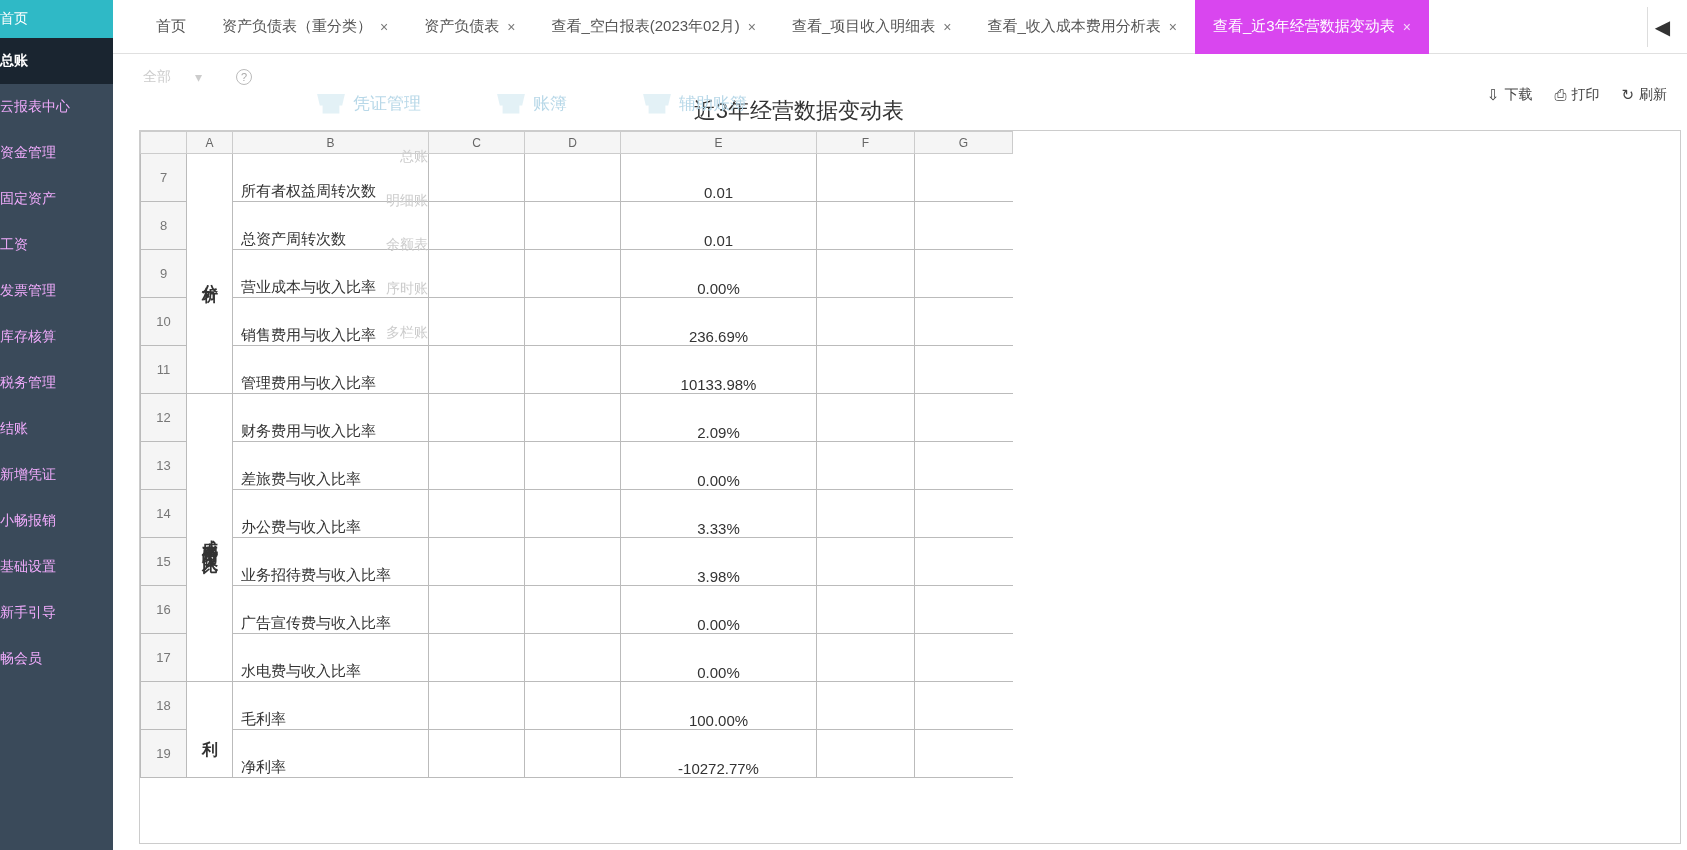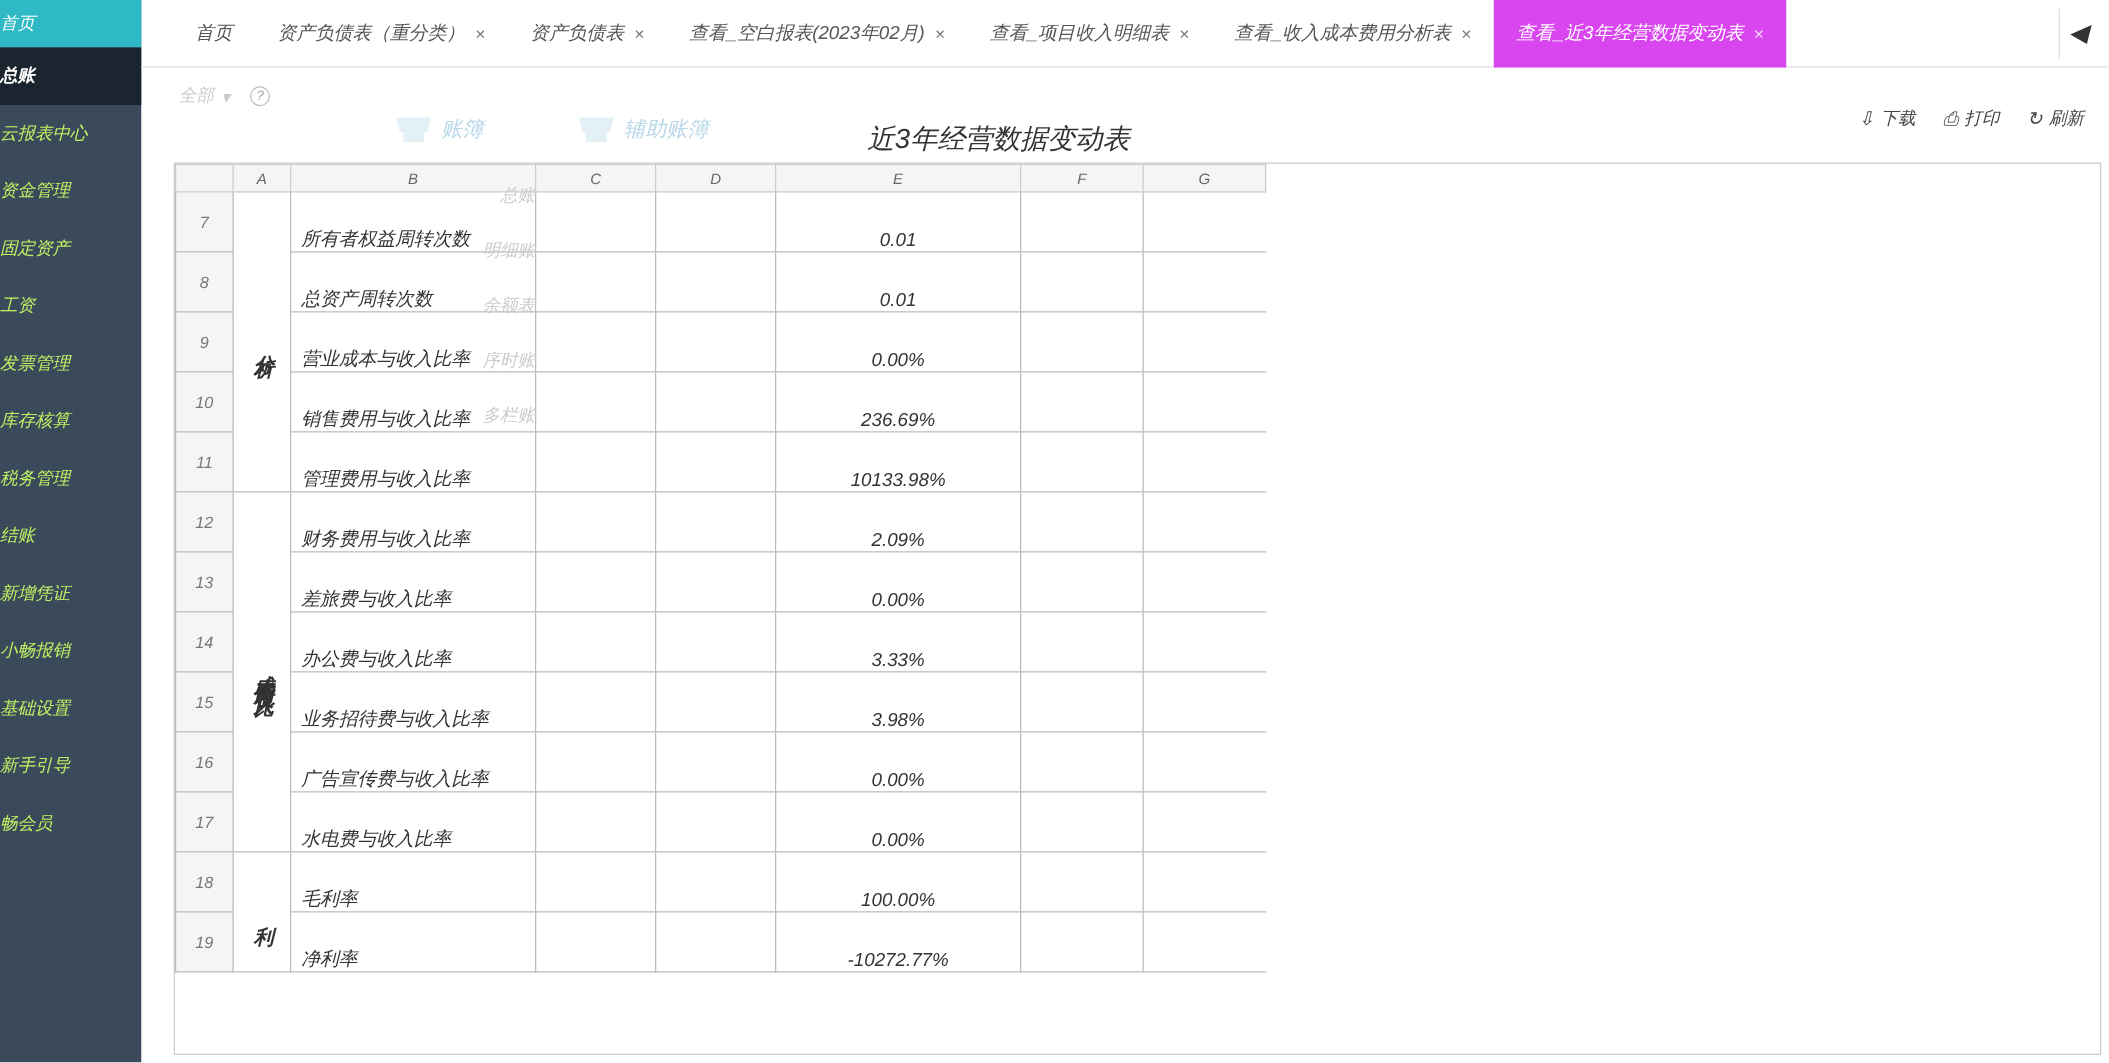--- a/index.html
+++ b/index.html
@@ -1,37 +1,37 @@
 <!DOCTYPE html>
 <html><head>
 <meta charset="utf-8">
 <style>
 * { box-sizing: border-box; margin: 0; padding: 0; }
 body { font-family: "Microsoft YaHei", Arial, sans-serif; font-size: 13px; color: #333; background: #fff; overflow: hidden; }
-.app { display: flex; height: 100vh; width: 100vw; font-style: italic; }
+.app { display: flex; height: 100vh; width: 100vw; }
 
 
 .sidebar { width: 113px; background: #3a4a5a; color: #c8d0d8; display: flex; flex-direction: column; flex-shrink: 0; }
-.sidebar-item { padding: 14px 0 14px 0; cursor: pointer; font-size: 14px; color: #bef264; }
+.sidebar-item { padding: 14px 0 14px 0; cursor: pointer; font-size: 14px; color: #f0abfc; }
 .sidebar-item.top { background: #2fb9c6; color: #fff; padding: 10px 0 10px 0; }
 .sidebar-item.active { background: #1a2530; color: #fff; font-weight: bold; }
 
 
 .main { flex: 1; display: flex; flex-direction: column; min-width: 0; position: relative; }
 
 
 .tabs { height: 54px; border-bottom: 1px solid #e0e0e0; display: flex; align-items: center; padding: 0 10px 0 25px; flex-shrink: 0; position: relative; }
 .tab { padding: 0 18px; height: 54px; display: flex; align-items: center; cursor: pointer; color: #555; font-size: 15px; position: relative; white-space: nowrap; }
 .tab.active { background: #d946ef; color: #fff; }
 .tab .close { margin-left: 8px; font-size: 14px; color: inherit; opacity: .8; cursor: pointer; }
 .tabs-scroll { margin-left: auto; width: 30px; height: 40px; display: flex; align-items: center; justify-content: center; cursor: pointer; font-size: 20px; color: #333; border-left: 1px solid #ddd; }
 
 
 .ghost-bar { position: absolute; top: 68px; left: 30px; display: flex; align-items: center; gap: 28px; color: #ccc; z-index: 2; pointer-events: none; }
-.ghost-filter { display: flex; align-items: center; gap: 6px; font-size: 14px; }
+.ghost-filter { display: flex; align-items: center; gap: 24px; font-size: 14px; }
 .ghost-tab { display: flex; align-items: center; gap: 8px; color: #b8d8e8; font-size: 17px; padding: 8px 24px; }
 .ghost-tab .gicon { width: 28px; height: 20px; background: #d0e8f0; clip-path: polygon(0 0, 100% 0, 90% 60%, 80% 60%, 80% 100%, 20% 100%, 20% 60%, 10% 60%); opacity: .6; }
 .ghost-list { position: absolute; top: 130px; left: 40px; z-index: 2; pointer-events: none; color: #ccc; font-size: 14px; line-height: 44px; }
 .ghost-col { position: absolute; z-index: 2; pointer-events: none; color: #ccc; font-size: 14px; line-height: 44px; }
 
 
 .content-head { display: flex; align-items: center; padding: 10px 20px 4px 20px; flex-shrink: 0; }
 .report-title { flex: 1; text-align: center; font-size: 22px; color: #333; margin-top: 32px; }
 .action-btn { display: inline-flex; align-items: center; gap: 5px; margin-left: 22px; cursor: pointer; color: #444; font-size: 14px; }
 .action-btn .aicon { font-size: 15px; }
@@ -117,20 +117,24 @@
     </div>
 
     <div class="ghost-bar">
       <div class="ghost-filter">
         <span>全部</span>
         <span>▾</span>
         <span class="help-circle">?</span>
       </div>
     </div>
     <div class="ghost-bar" style="top:84px; left:180px;" id="ghost-tabs">
+        <div class="ghost-tab">
+          <span class="gicon"></span>
+          <span>凭证管理</span>
+        </div>
         <div class="ghost-tab">
           <span class="gicon"></span>
           <span>账簿</span>
         </div>
         <div class="ghost-tab">
           <span class="gicon"></span>
           <span>辅助账簿</span>
         </div>
       </div>
     <div class="ghost-col" style="top:134px; left:265px; text-align:right; width:50px;" id="gcol2">

